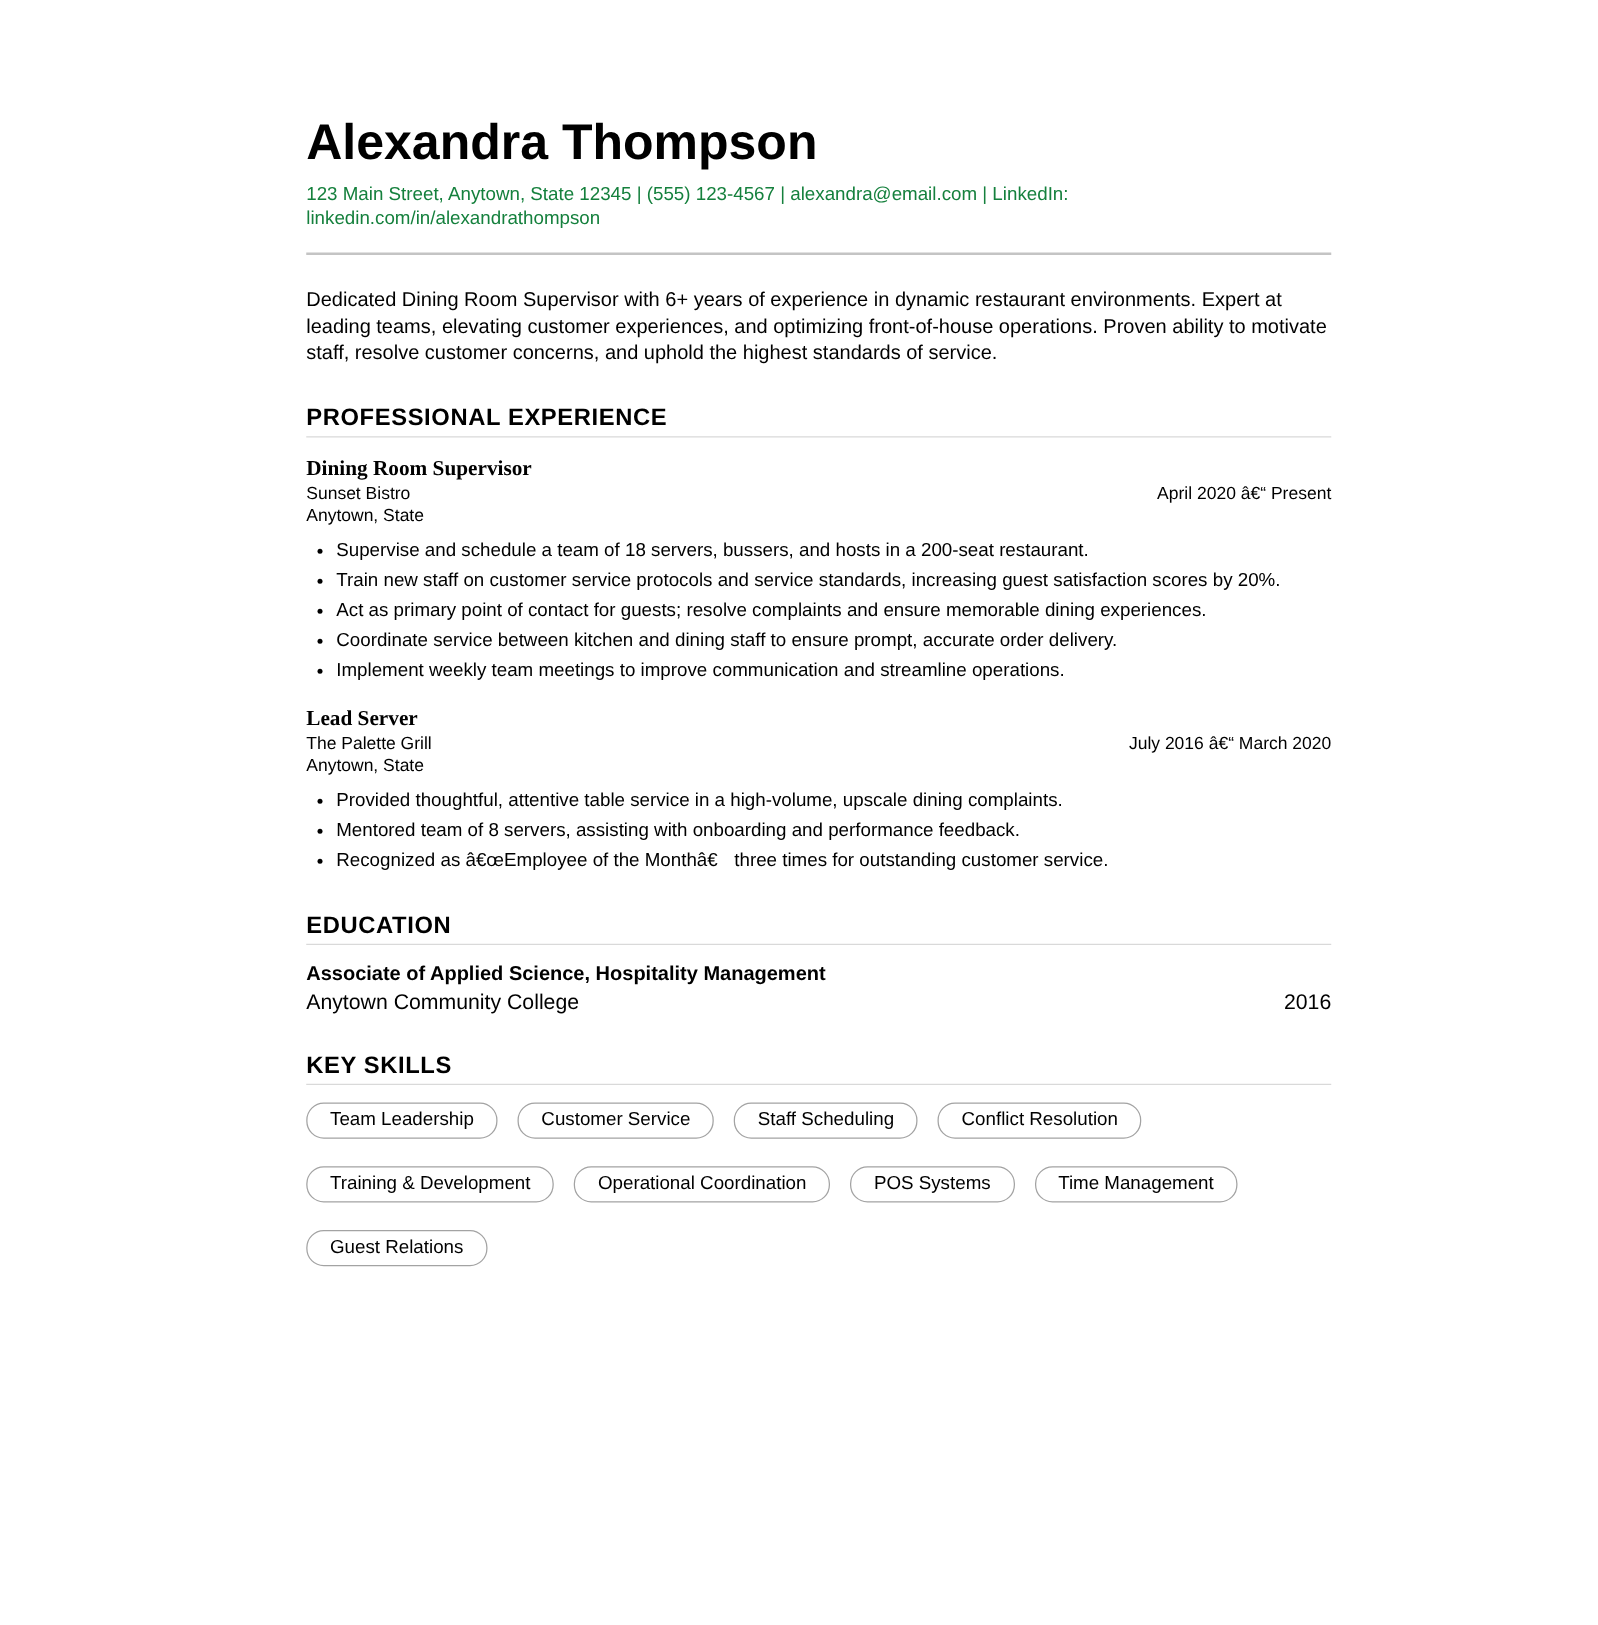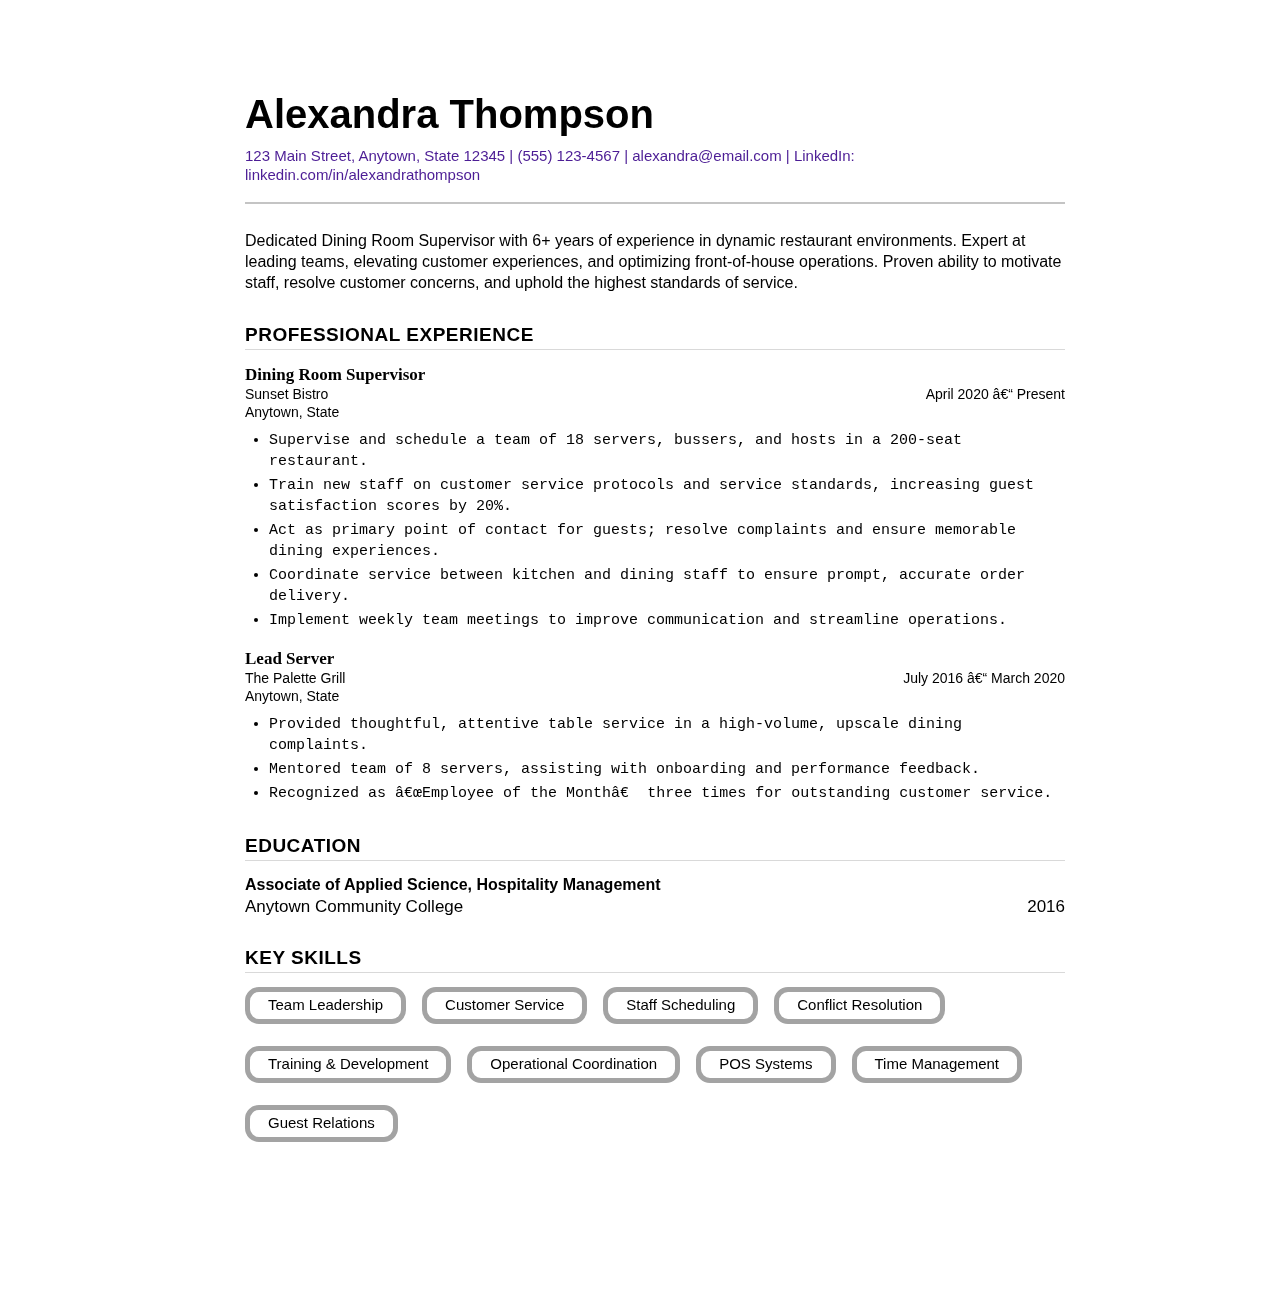--- a/index.html
+++ b/index.html
@@ -26,21 +26,21 @@
   .name {
     font-size: 40px;
     font-weight: bold;
     line-height: 1.1;
     color: #000;
   }
   .contact {
     margin-top: 10px;
     font-size: 15px;
     line-height: 19px;
-    color: #4c1d95;
+    color: #15803d;
   }
   .header-rule {
     margin-top: 18px;
     height: 2px;
     background: #c4c4c4;
     border: none;
   }
 
   
   .summary {
@@ -85,21 +85,21 @@
     font-size: 14px;
     line-height: 18px;
   }
   .job-bullets {
     margin-top: 9px;
     padding-left: 24px;
     font-size: 15px;
     line-height: 21px;
     list-style-type: disc;
   }
-  .job-bullets li { margin-bottom: 3px; font-family: Liberation Mono, monospace; }
+  .job-bullets li { margin-bottom: 3px; }
 
   
   .edu-degree {
     margin-top: 14px;
     font-size: 16px;
     font-weight: bold;
     line-height: 19px;
   }
   .edu-row {
     display: flex;
@@ -113,21 +113,21 @@
   
   .skills-wrap {
     margin-top: 14px;
     display: flex;
     flex-wrap: wrap;
     column-gap: 16px;
     row-gap: 22px;
   }
   .skill-chip {
     display: inline-block;
-    border: 5px solid #a3a3a3;
+    border: 1px solid #a3a3a3;
     border-radius: 14px;
     background: #ffffff;
     padding: 4px 18px 5px 18px;
     font-size: 15px;
     line-height: 18px;
     white-space: nowrap;
     color: #000;
   }
 </style>
 </head>

